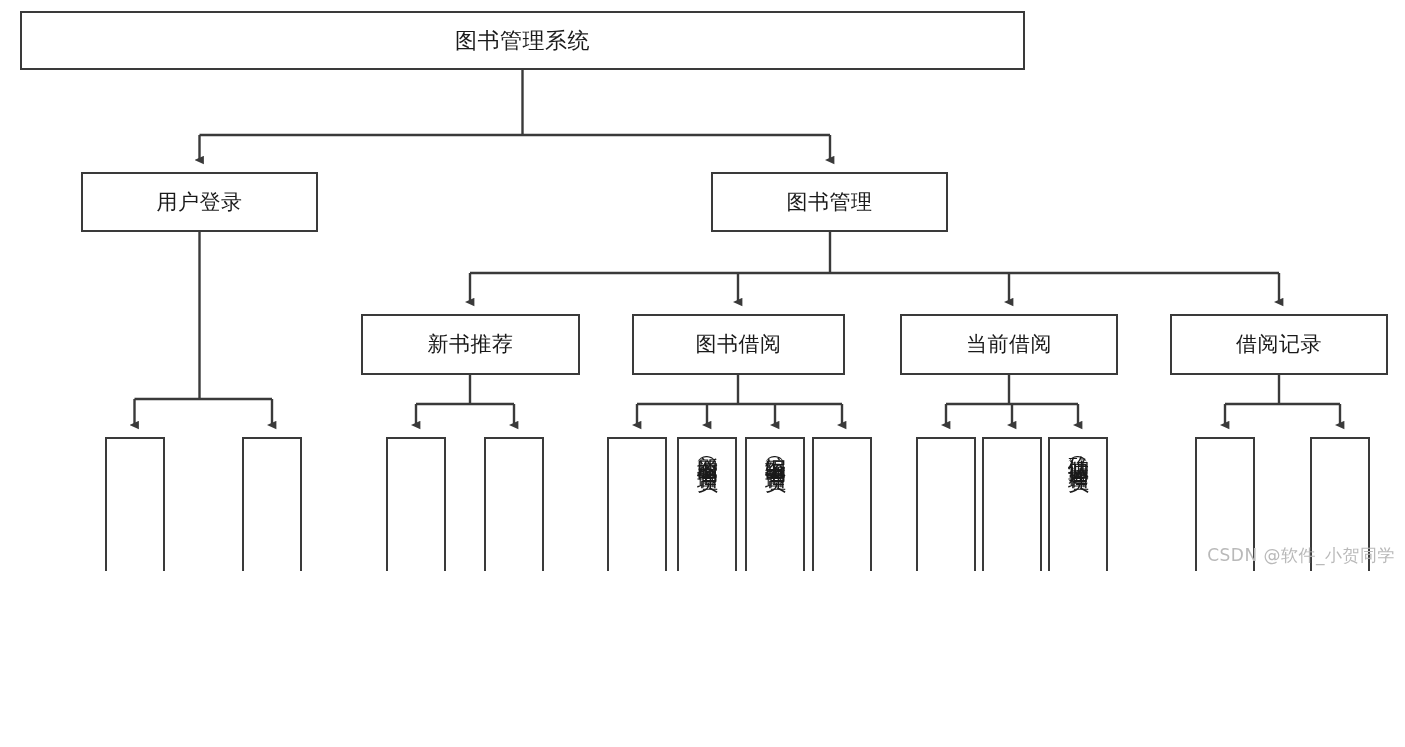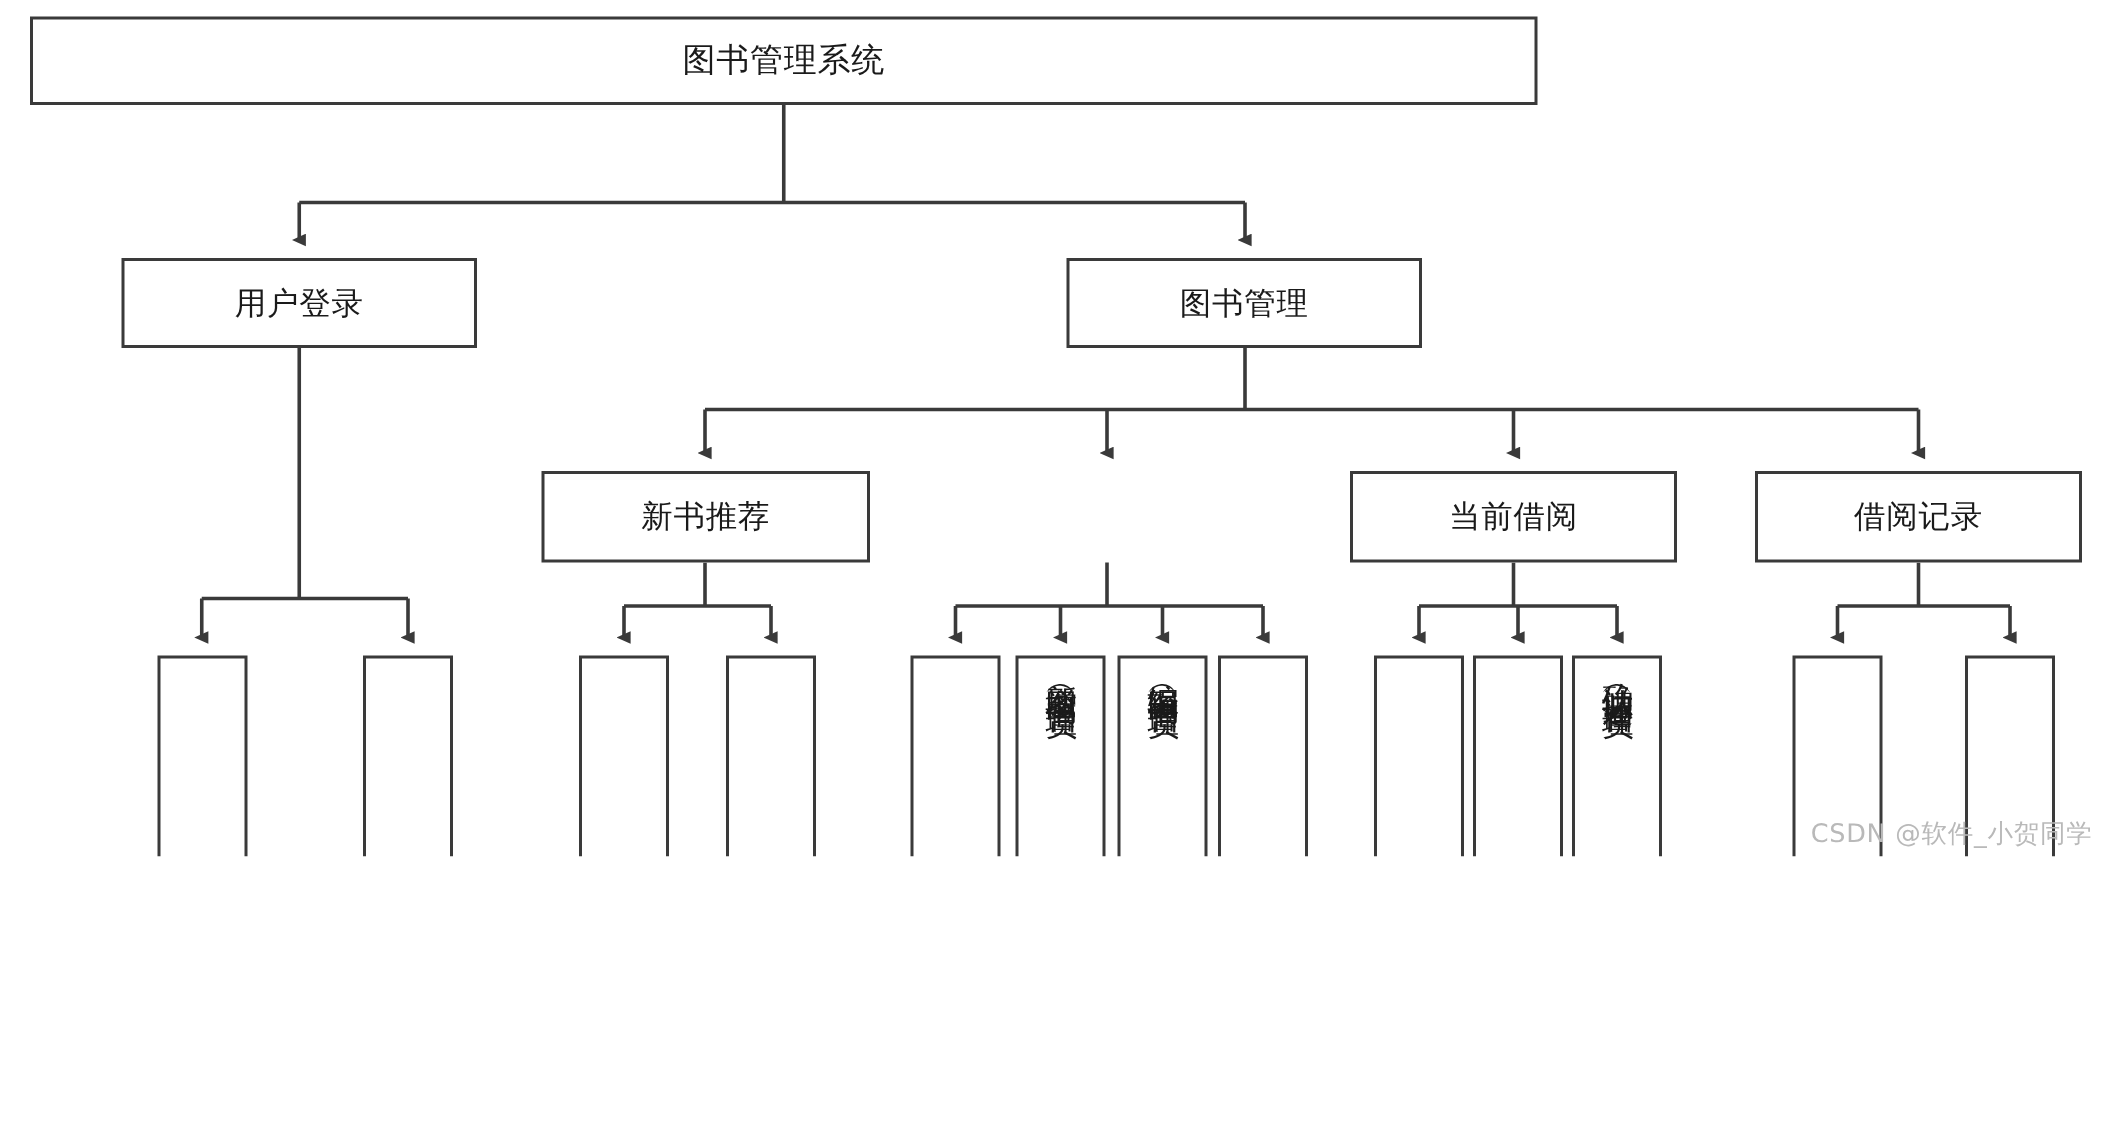--- a/index.html
+++ b/index.html
@@ -139,20 +139,23 @@
   <div class="node horiz" style="left:81px; top:172px; width:237px; height:60px;">
     <span class="label">用户登录</span>
   </div>
   <div class="node horiz" style="left:361px; top:314px; width:219px; height:61px;">
     <span class="label">新书推荐</span>
   </div>
 
   <div class="node horiz" style="left:711px; top:172px; width:237px; height:60px;">
     <span class="label">图书管理</span>
   </div>
+  <div class="node horiz" style="left:632px; top:314px; width:213px; height:61px;">
+    <span class="label">图书借阅</span>
+  </div>
   <div class="node horiz" style="left:1170px; top:314px; width:218px; height:61px;">
     <span class="label">借阅记录</span>
   </div>
   <div class="node horiz" style="left:900px; top:314px; width:218px; height:61px;">
     <span class="label">当前借阅</span>
   </div>
 
   <div class="node vert centered" style="left:105px; top:437px; width:60px; height:298px;">
     <span class="label">用户登录</span>
   </div>

